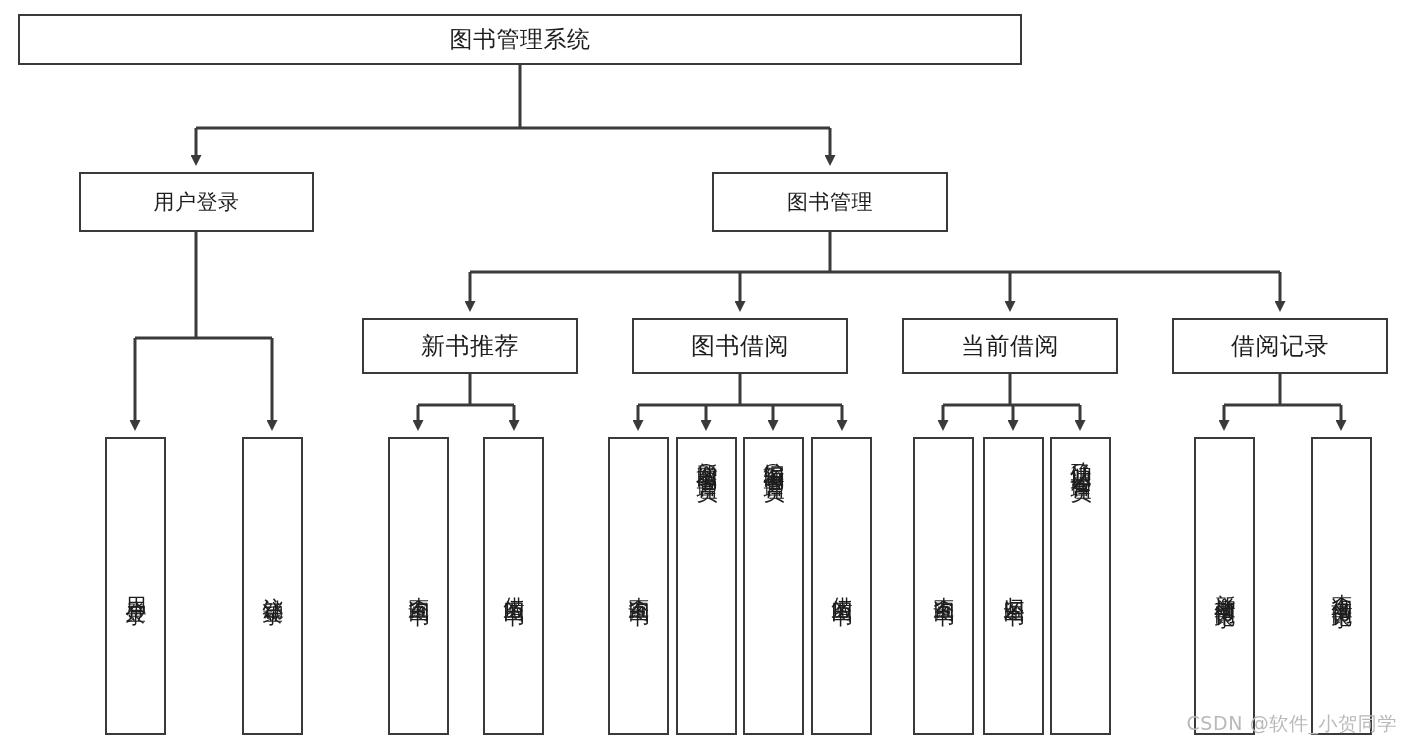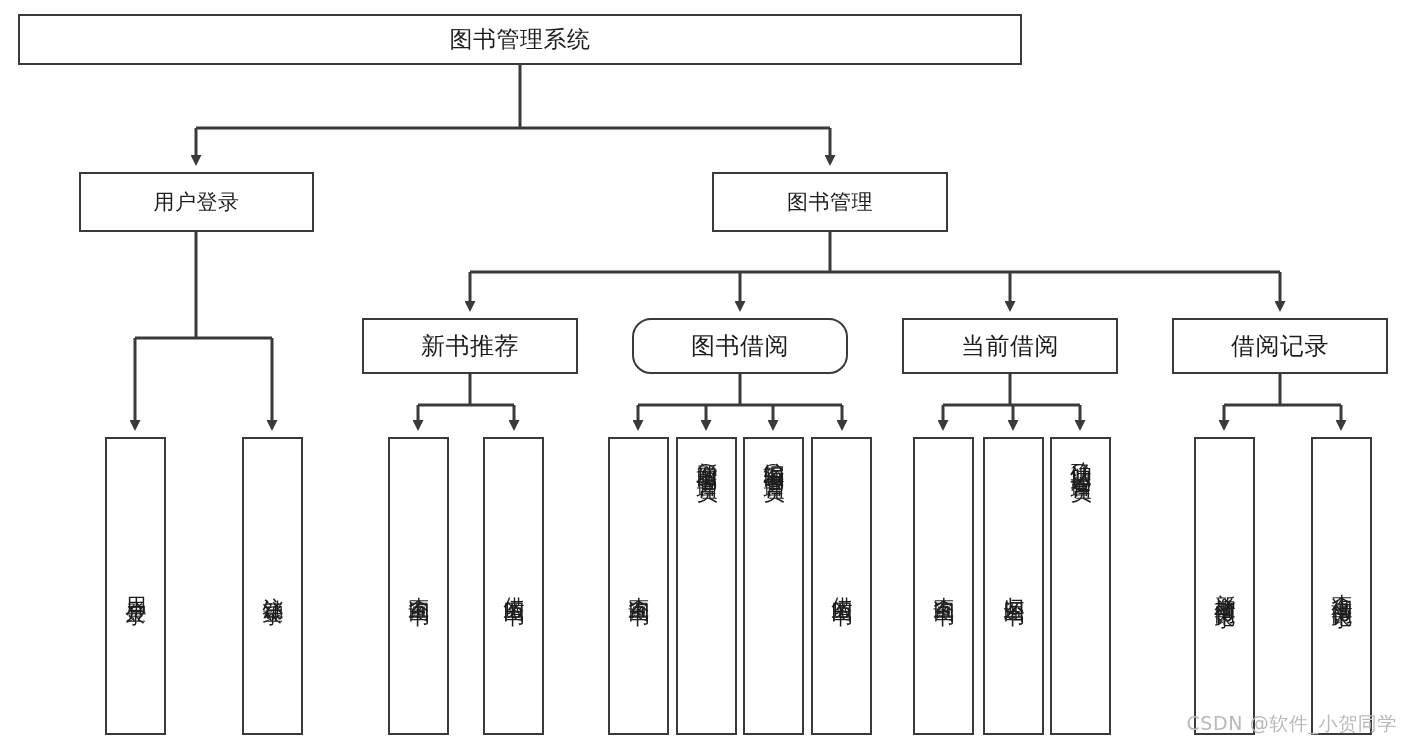--- a/index.html
+++ b/index.html
@@ -146,21 +146,21 @@
   </div>
 
   <div class="node node-l1" style="left:712px; top:172px; width:236px; height:60px;align-items:center;">
     <span class="lbl">图书管理</span>
   </div>
 
   <div class="node node-l2" style="left:362px; top:318px; width:216px; height:56px;">
     <span class="lbl">新书推荐</span>
   </div>
 
-  <div class="node node-l2" style="left:632px; top:318px; width:216px; height:56px;border-radius:19px;">
+  <div class="node node-l2" style="left:632px; top:318px; width:216px; height:56px;">
     <span class="lbl">图书借阅</span>
   </div>
 
   <div class="node node-l2" style="left:1172px; top:318px; width:216px; height:56px;">
     <span class="lbl">借阅记录</span>
   </div>
 
   <div class="node node-l2" style="left:902px; top:318px; width:216px; height:56px;">
     <span class="lbl">当前借阅</span>
   </div>

